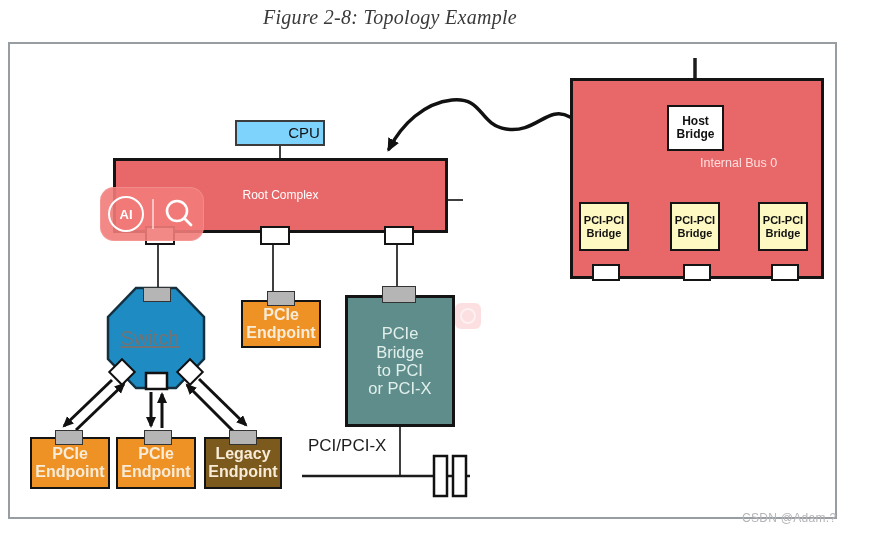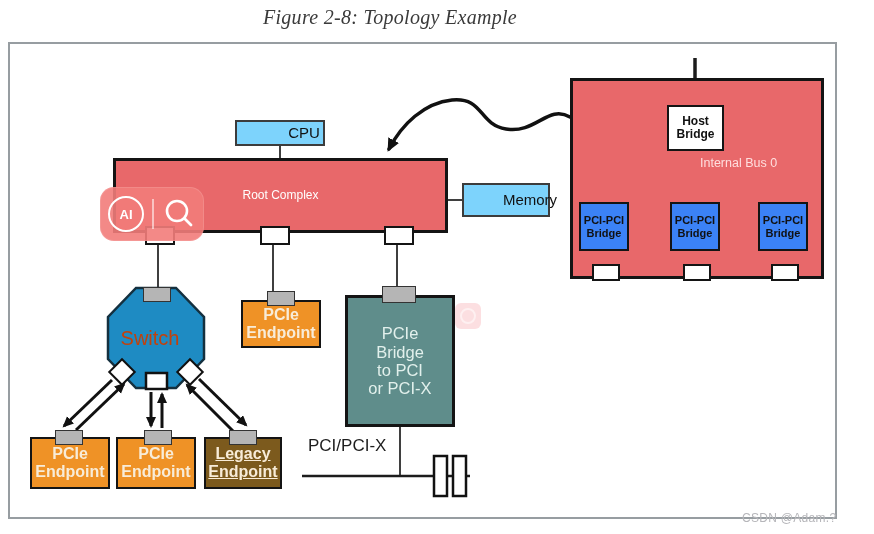--- a/index.html
+++ b/index.html
@@ -15,33 +15,33 @@
     box-sizing:border-box;}
   .lbl{white-space:pre-line;line-height:1.12;}
   .whitebox{background:#7dd3fc;border:2px solid #3c3c3c;color:#111;font-size:15px;padding-left:48px;}
   #cpu{left:235px;top:120px;width:90px;height:26px;}
   #memory{left:462px;top:183px;width:88px;height:34px;}
   #root-complex{left:113px;top:158px;width:335px;height:75px;background:#e8686a;
     border:3px solid #141414;color:#fff;font-size:12px;}
   #inset{left:570px;top:78px;width:248px;height:195px;background:#e8686a;border:3px solid #141414;z-index:2;}
   #host-bridge{left:667px;top:105px;width:57px;height:46px;background:#fff;border:2.5px solid #141414;
     font-size:12px;font-weight:600;color:#111;z-index:3;}
-  .pcibridge{top:202px;width:50px;height:49px;background:#3b82f6;border:2.5px solid #141414;
+  .pcibridge{top:202px;width:50px;height:49px;background:#fef9c3;border:2.5px solid #141414;
     font-size:11px;font-weight:600;color:#111;z-index:3;}
   #pci-bridge-1{left:579px;} #pci-bridge-2{left:670px;} #pci-bridge-3{left:758px;}
   #internal-bus-label{left:700px;top:156px;width:110px;font-size:12.5px;color:#ffdede;z-index:3;}
   .endpoint{background:#ef9226;border:2.5px solid #141414;color:#f8ecd8;font-size:16px;font-weight:600;}
   #ep-top{left:241px;top:300px;width:80px;height:48px;}
   #ep-left{left:30px;top:437px;width:80px;height:52px;}
   #ep-mid{left:116px;top:437px;width:80px;height:52px;}
   #legacy{left:204px;top:437px;width:78px;height:52px;background:#7c5a1d;border:2.5px solid #141414;
-    color:#f8ecd8;font-size:16px;font-weight:600;text-decoration:underline;}
+    color:#f8ecd8;font-size:16px;font-weight:600;}
   #pcie-bridge{left:345px;top:295px;width:110px;height:132px;background:#5f8d8b;
     border:3px solid #141414;color:#e2f0ec;font-size:16.5px;}
-  #switch-label{left:108px;top:288px;width:84px;height:100px;color:#c2410c;font-size:20px;z-index:3;}
+  #switch-label{left:108px;top:288px;width:84px;height:100px;color:#737373;font-size:20px;z-index:3;text-decoration:underline;}
   .port-w{background:#fff;border:2px solid #141414;z-index:4;}
   .port-g{background:#b5b5b5;border:1.5px solid #333;z-index:4;}
   #pci-bus-label{left:308px;top:436px;width:90px;font-size:17px;color:#1d1d1d;z-index:3;}
   #ai-pill{left:100px;top:155px;width:104px;height:54px;border-radius:14px;
     background:rgba(242,124,122,.9);z-index:6;display:flex;align-items:center;
     justify-content:space-evenly;box-shadow:0 0 0 1px rgba(255,255,255,.12) inset;margin-top:32px;}
   #ai-circle{width:32px;height:32px;border-radius:50%;border:2.5px solid #fff;color:#fff;
     display:flex;align-items:center;justify-content:center;font-size:13px;font-weight:700;cursor:pointer;}
   #pill-divider{width:2px;height:30px;background:rgba(255,255,255,.55);}
   #ghost-badge{left:455px;top:303px;width:26px;height:26px;border-radius:6px;
@@ -114,23 +114,20 @@
   </svg>
 
   <div class="abs node whitebox" id="cpu">
     <span class="lbl">CPU</span>
   </div>
 
   <div class="abs node" id="root-complex">
     <span class="lbl">Root Complex</span>
   </div>
 
-  <div class="abs node whitebox" id="memory">
-    <span class="lbl">Memory</span>
-  </div>
 
   <div class="abs" id="inset"></div>
   <div class="abs node" id="host-bridge">
     <span class="lbl">Host
 Bridge</span>
   </div>
   <div class="abs" id="internal-bus-label">Internal Bus 0</div>
   <div class="abs node pcibridge" id="pci-bridge-1">
     <span class="lbl">PCI-PCI
 Bridge</span>

